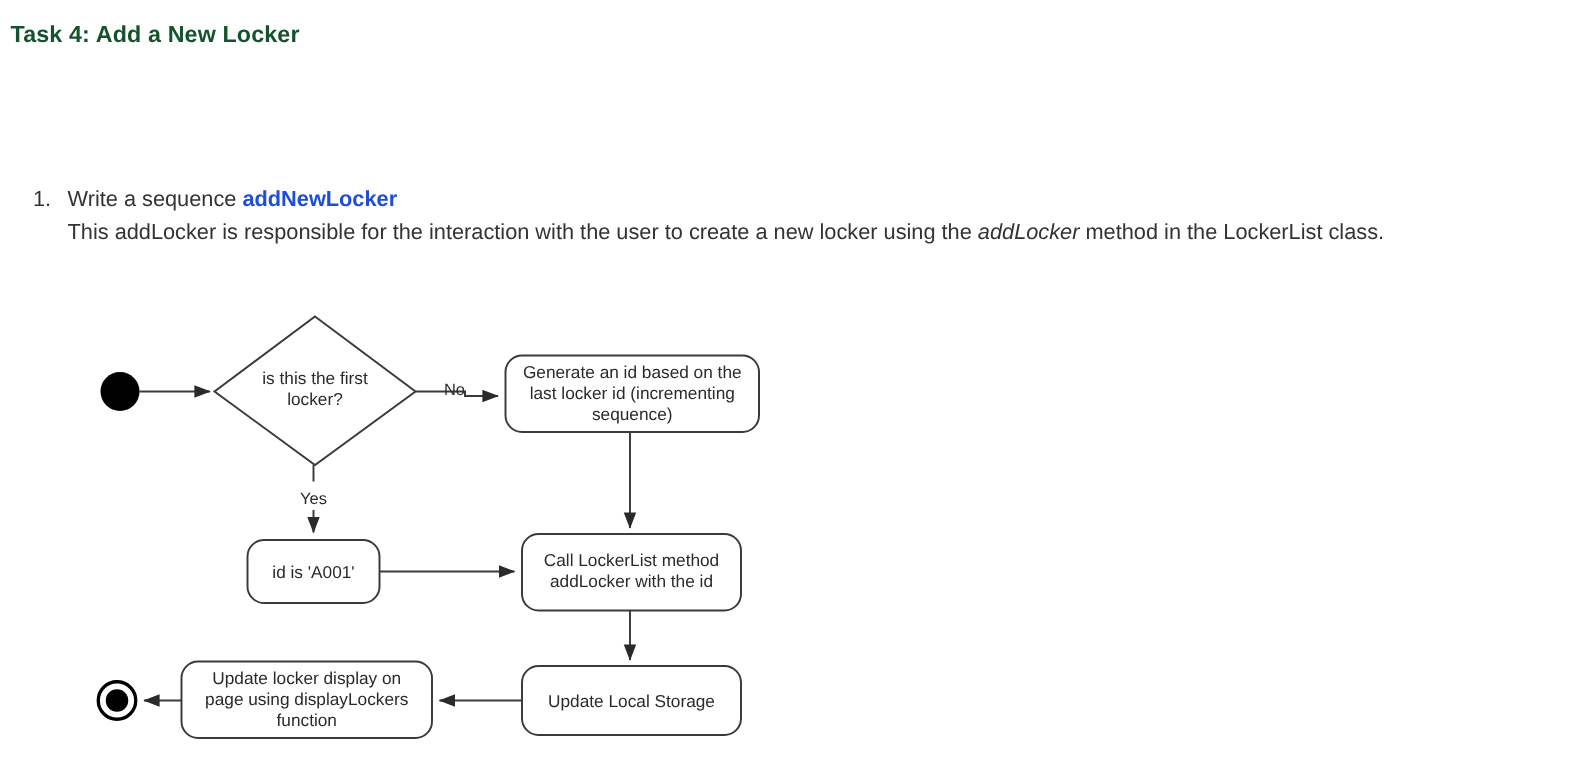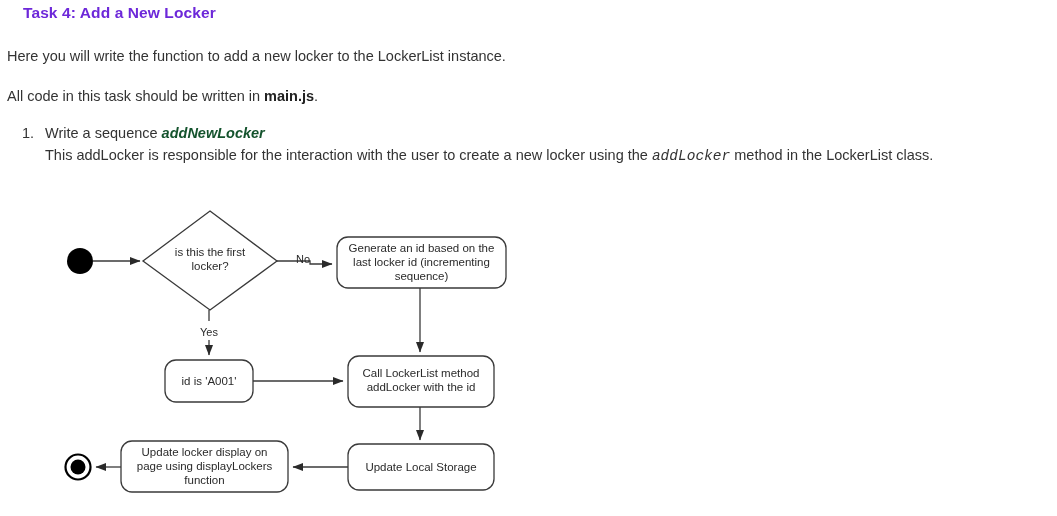--- a/index.html
+++ b/index.html
@@ -17,27 +17,26 @@
     -webkit-font-smoothing: antialiased;
   }
   .page {
     position: relative;
     width: 1057px;
     height: 516px;
   }
   .doc-title {
     position: absolute;
     left: 7px;
-    top: 4px;
+    top: 15px;
     font-size: 15.5px;
     font-weight: bold;
-    color: #6d28d9;
+    color: #14532d;
     letter-spacing: 0.1px;
     white-space: nowrap;
-    margin-left: 16px;
   }
   .para {
     position: absolute;
     font-size: 14.5px;
     line-height: 1.45;
     color: #333333;
     white-space: nowrap;
   }
   .para-1 { left: 7px; top: 46px; }
   .para-2 { left: 7px; top: 86px; }
@@ -57,30 +56,30 @@
     color: #333333;
   }
   .list-item-text {
     position: absolute;
     left: 23px;
     top: 0px;
     font-size: 14.5px;
     color: #333333;
     white-space: nowrap;
   }
-  .list-item-text strong { font-weight: bold; color: #14532d; font-style: italic; }
+  .list-item-text strong { font-weight: bold; color: #1d4ed8; }
   .list-sub {
     position: absolute;
     left: 23px;
     top: 22px;
     font-size: 14.5px;
     color: #333333;
     white-space: nowrap;
   }
-  .list-sub em { font-style: italic; font-family: Liberation Mono, monospace; }
+  .list-sub em { font-style: italic; }
 
   .diagram {
     position: absolute;
     left: 0;
     top: 190px;
     width: 1057px;
     height: 326px;
   }
   .diagram svg { display: block; }
   .flow-text {
@@ -94,27 +93,21 @@
     fill: #2a2a2a;
   }
 </style>
 </head>
 <body>
 
 <div class="page">
 
   <div class="doc-title">Task 4: Add a New Locker</div>
 
-  <div class="para para-1">
-    <span>Here you will write the function to add a new locker to the LockerList instance.</span>
-  </div>
 
-  <div class="para para-2">
-    <span>All code in this task should be written in </span><strong>main.js</strong><span>.</span>
-  </div>
 
   <div class="list-wrap">
     <div class="list-item-num">1.</div>
     <div class="list-item-text">
       <span>Write a sequence </span><strong>addNewLocker</strong>
     </div>
     <div class="list-sub">
       <span>This addLocker is responsible for the interaction with the user to create a new locker using the </span><em>addLocker</em><span> method in the LockerList class.</span>
     </div>
   </div>

